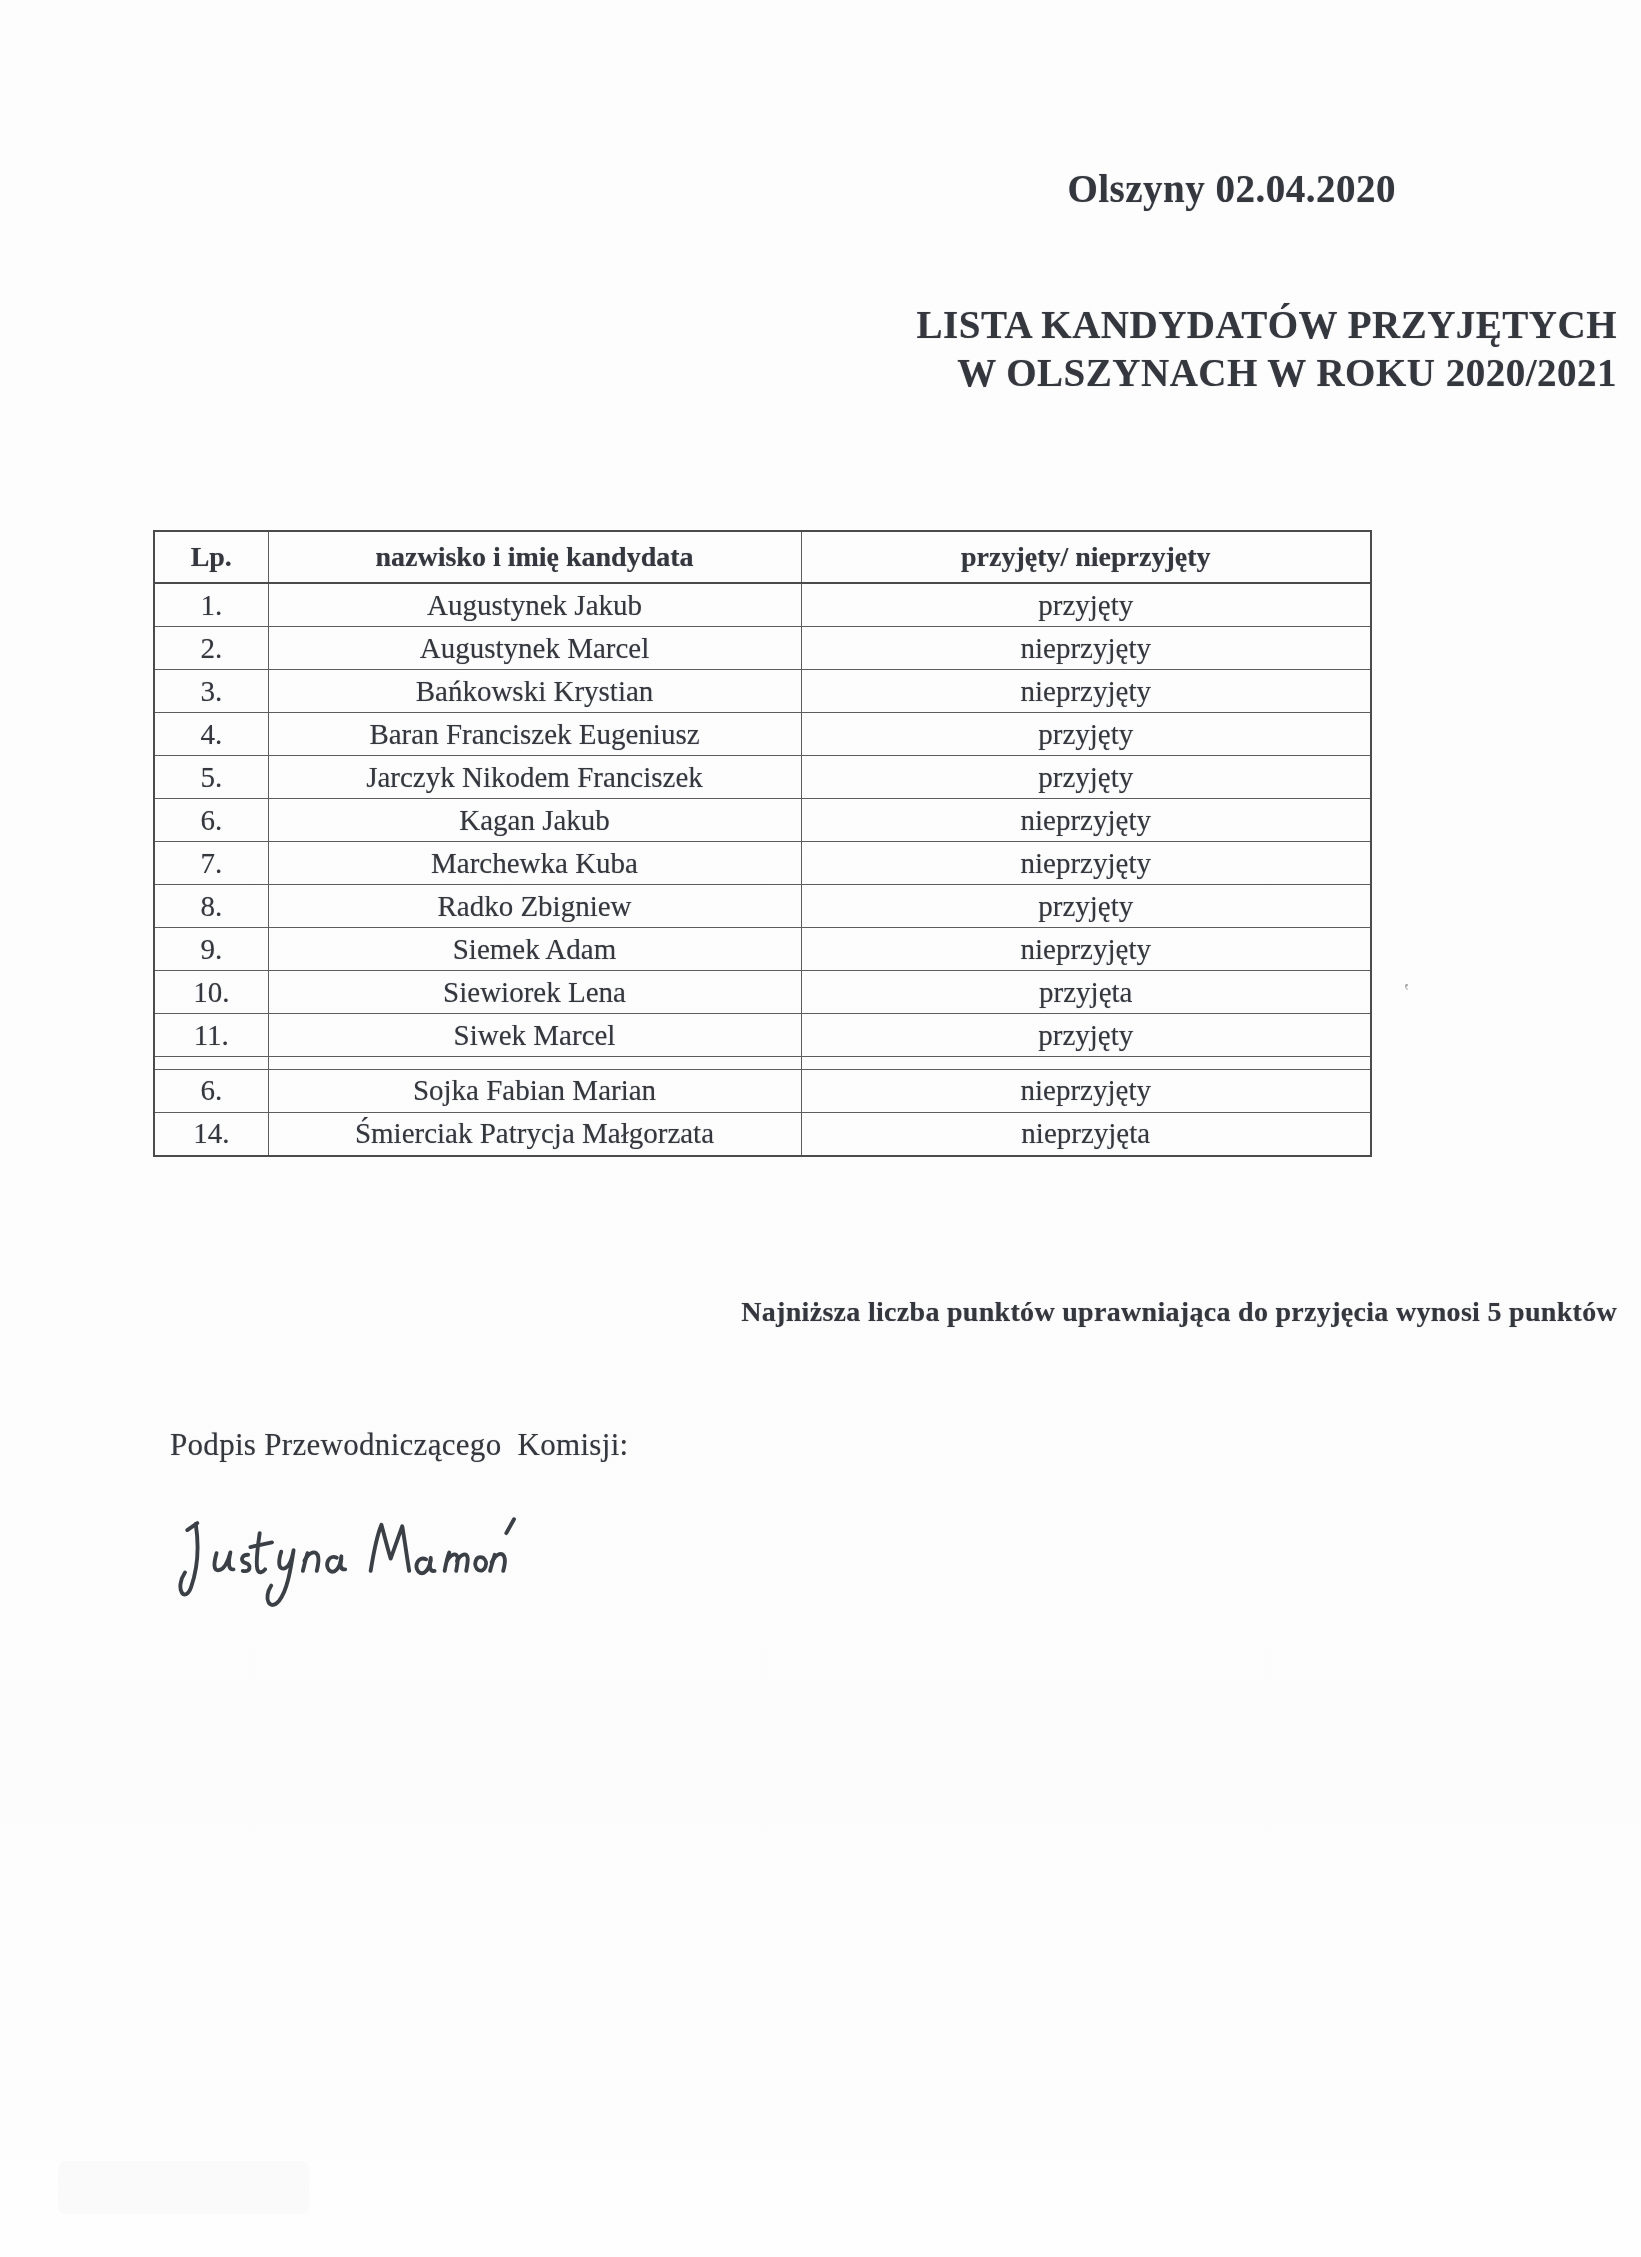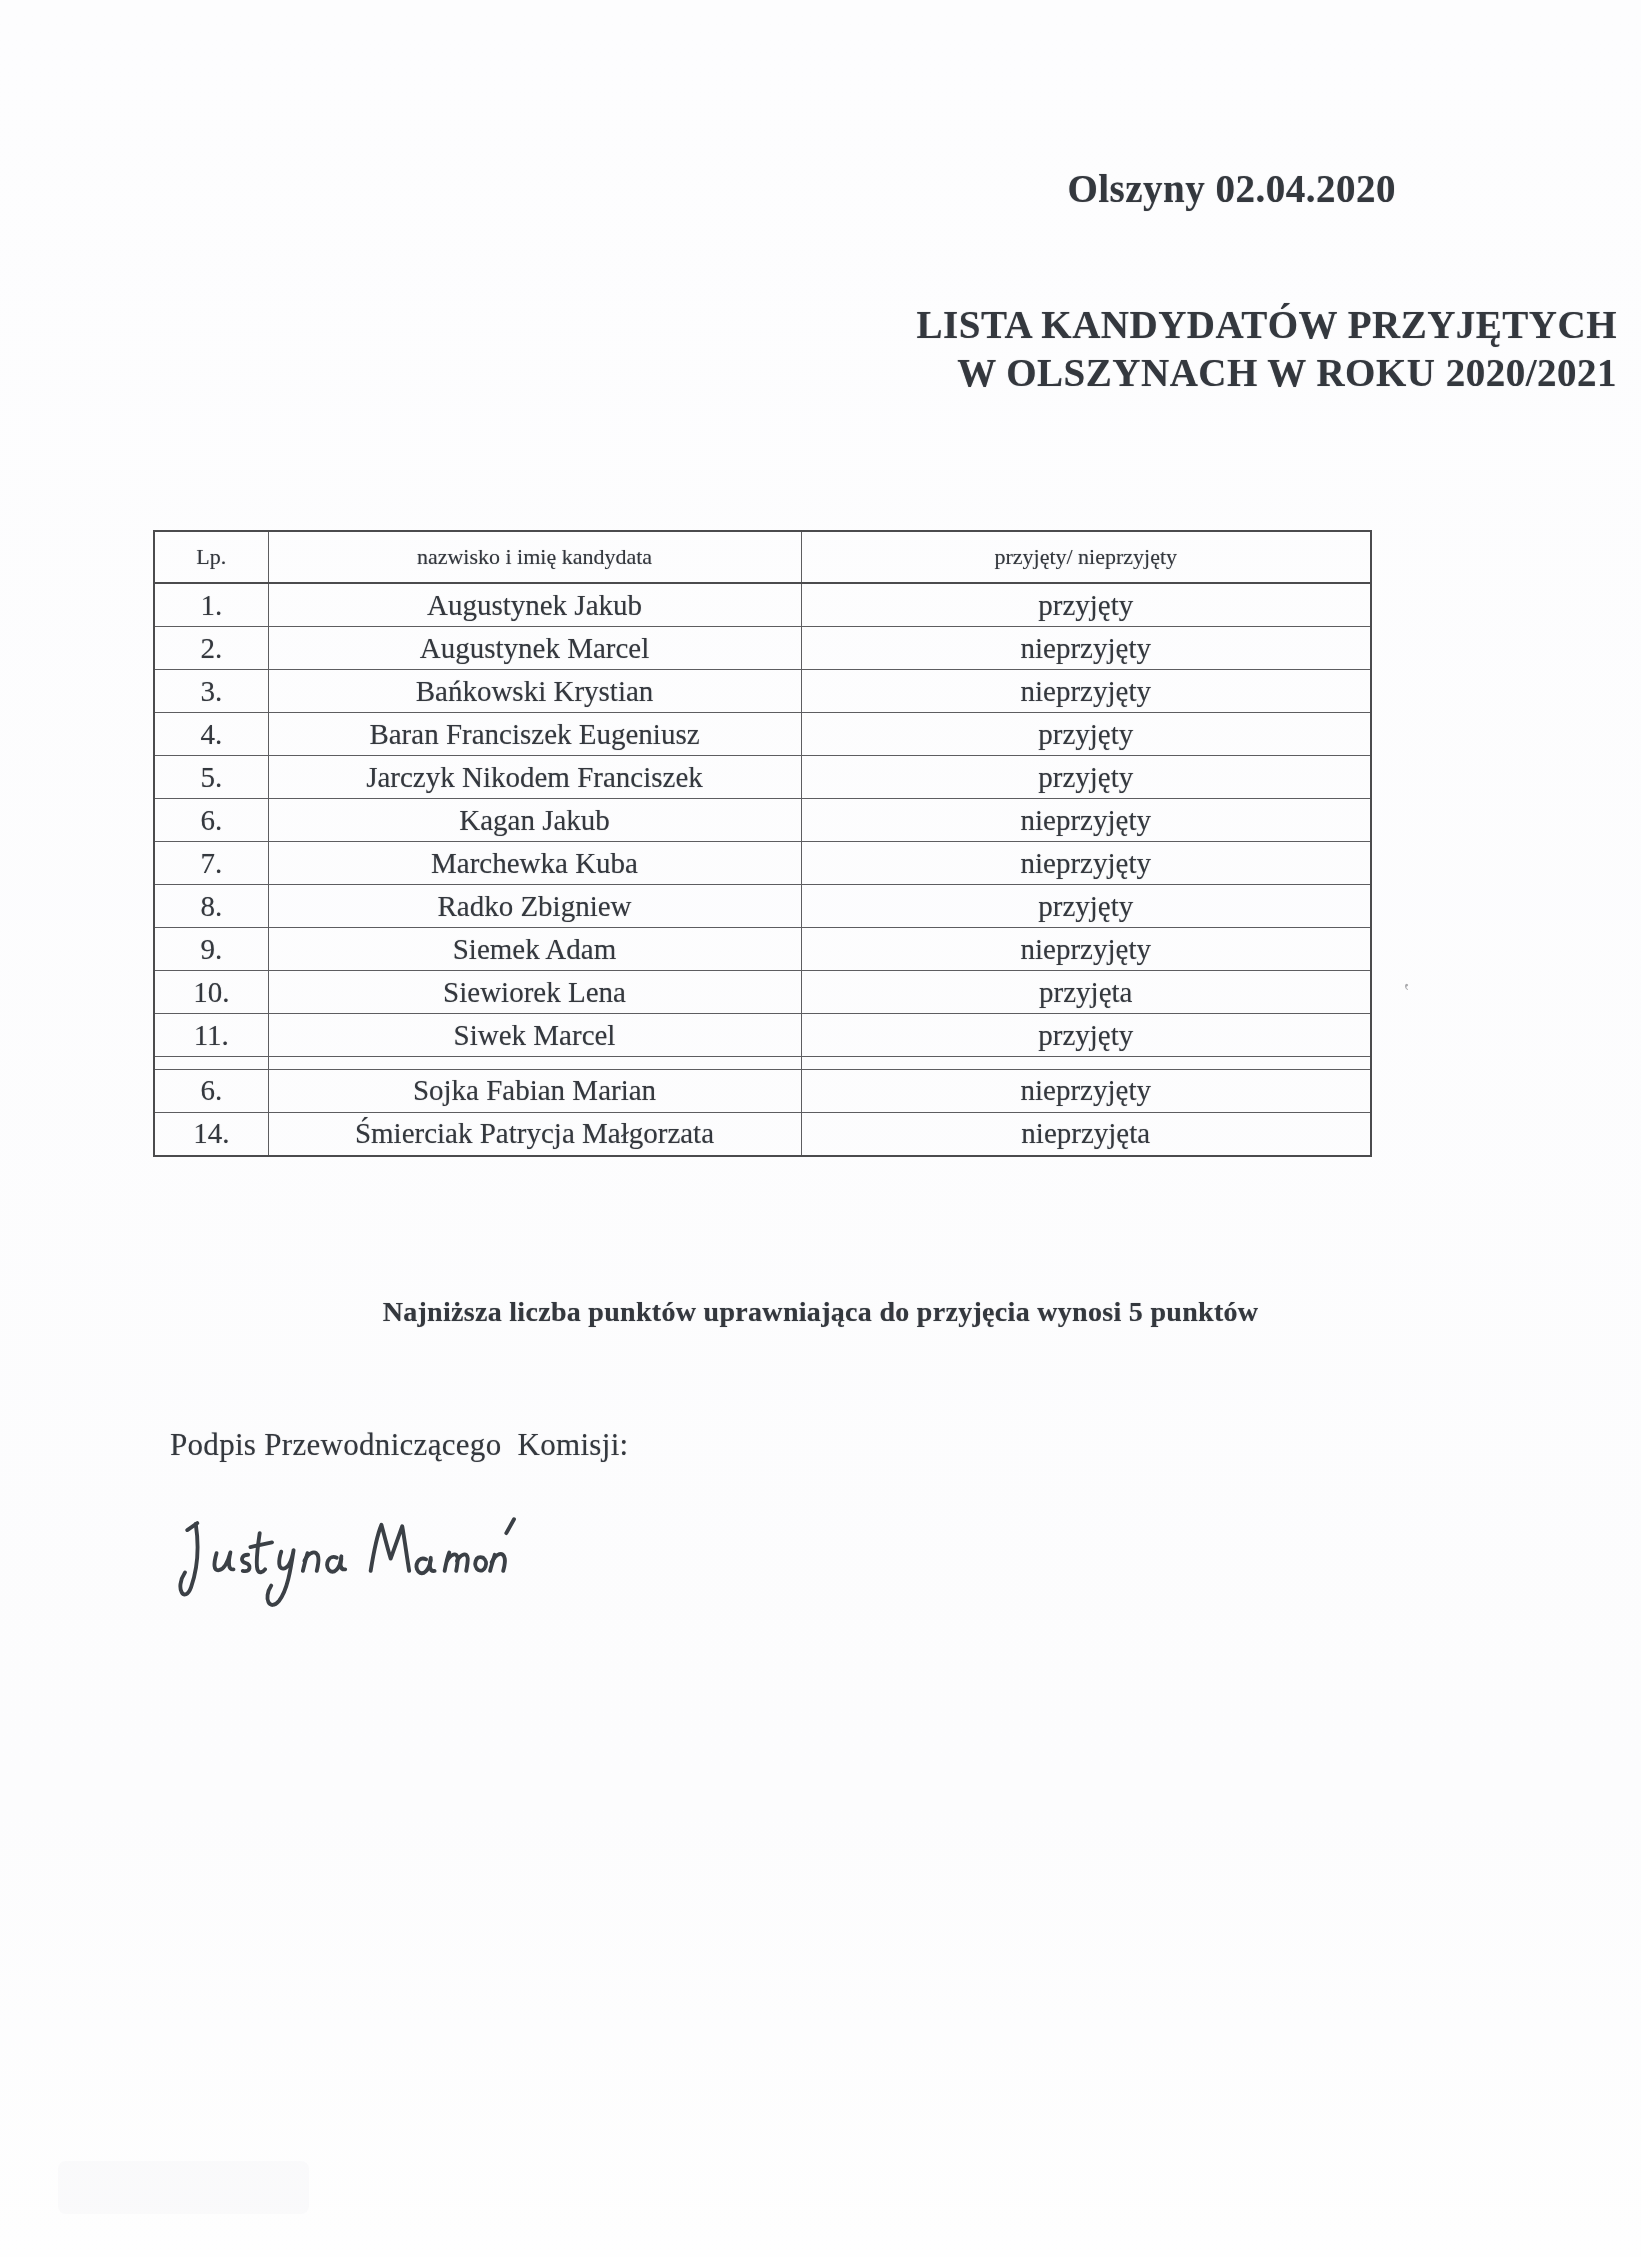--- a/index.html
+++ b/index.html
@@ -50,38 +50,38 @@
   table.admissions th, table.admissions td {
     border: 1.9px solid #5d5d60;
     text-align: center;
     vertical-align: middle;
     padding: 0 5.8px;
     overflow: hidden;
     white-space: nowrap;
   }
   table.admissions thead th {
     height: 50px;
-    font-size: 22px;
-    font-weight: normal;
+    font-size: 28px;
+    font-weight: bold;
     border-bottom: 2.9px solid #4b4b4d;
   }
   table.admissions tbody td {
     height: 42px;
     font-size: 29px;
   }
   table.admissions tr.gap-row td {
     height: 11.6px;
     padding: 0;
   }
   .note-line {
     position: absolute;
     top: 1296px;
     left: 24px;
     width: 1593px;
-    text-align: center;
+    text-align: right;
     font-size: 28px;
     font-weight: bold;
     letter-spacing: 0.3px;
   }
   .signature-label {
     position: absolute;
     left: 170px;
     top: 1427px;
     font-size: 31px;
     white-space: pre;

